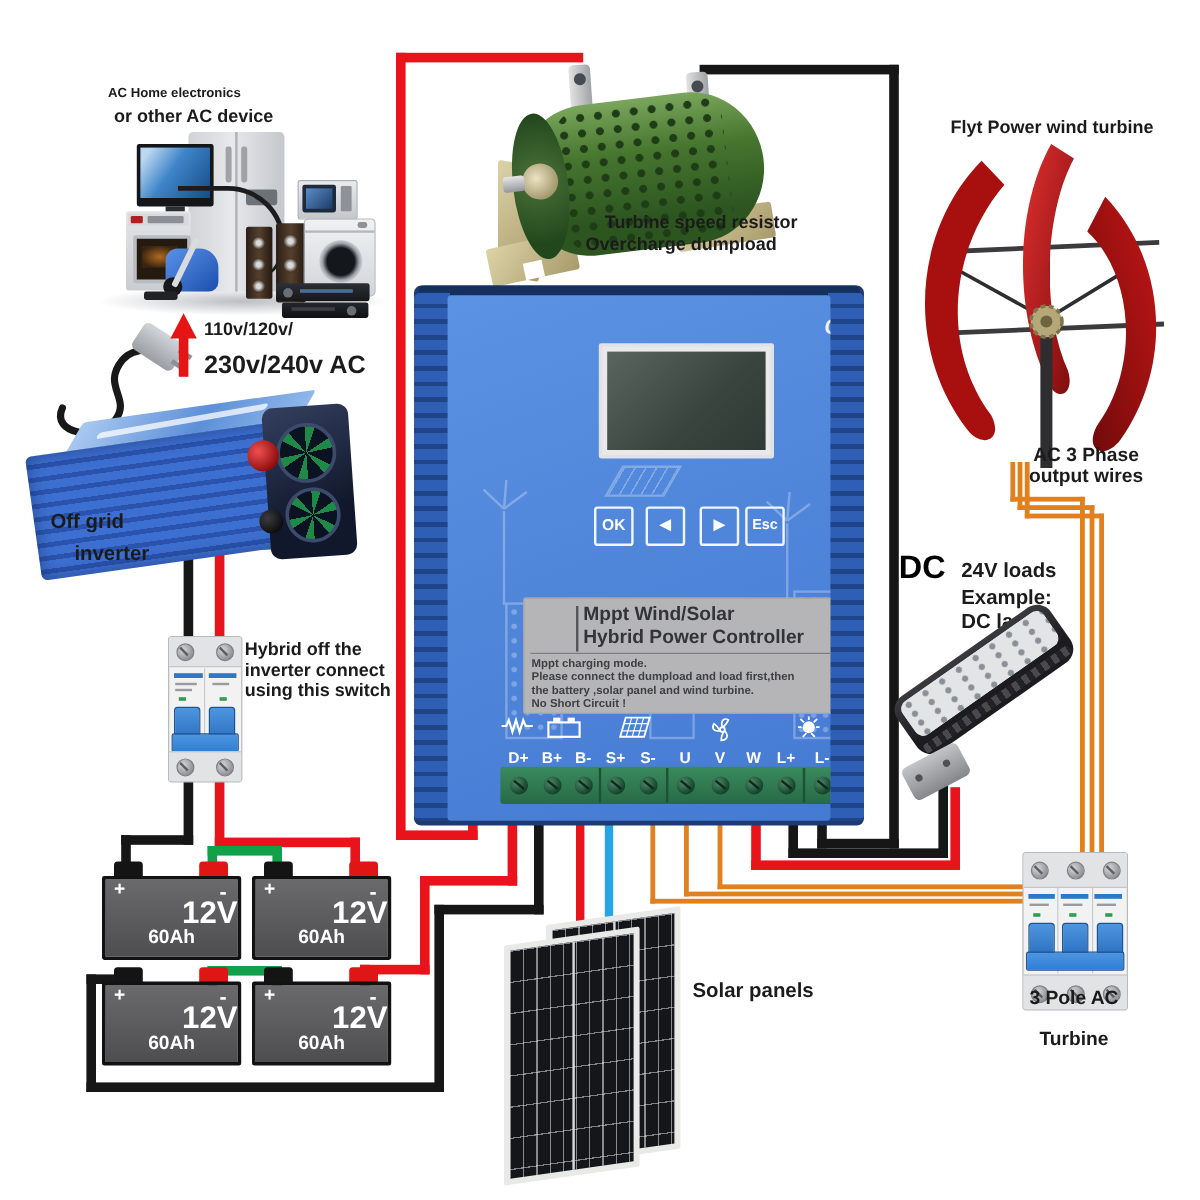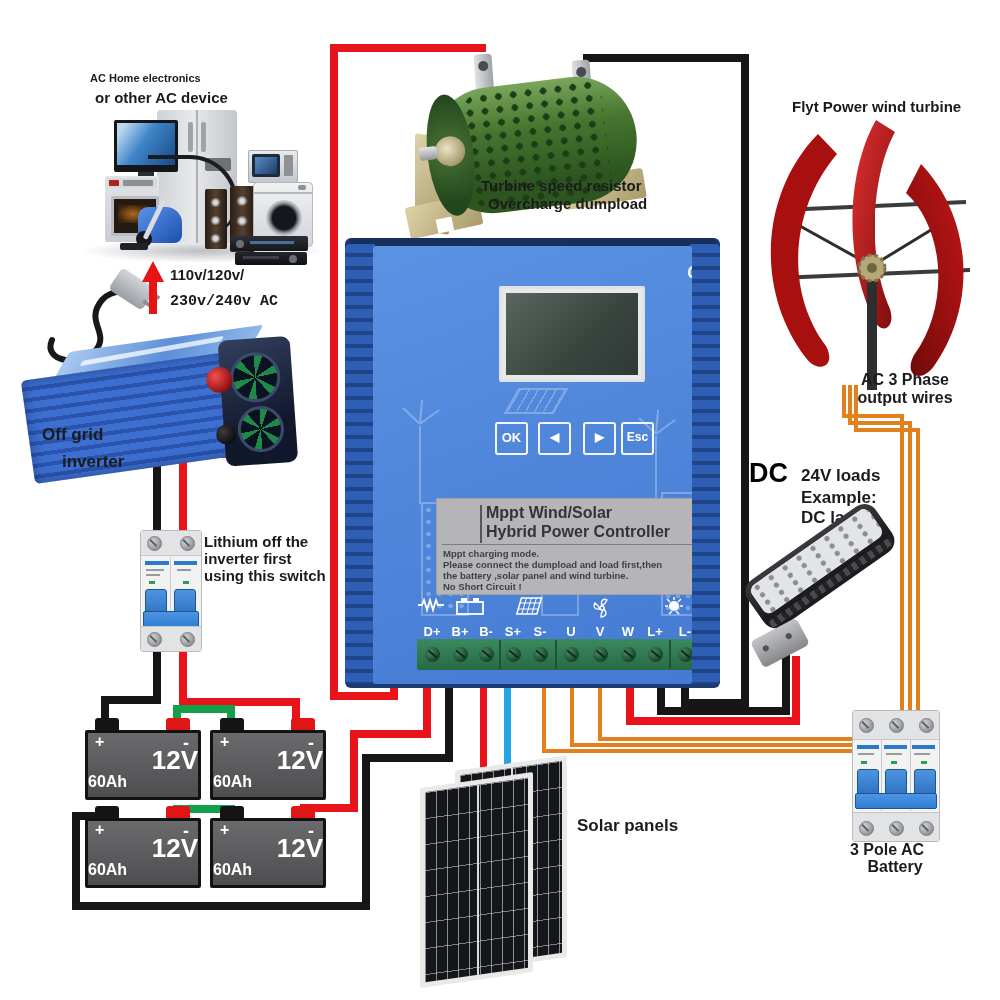--- a/index.html
+++ b/index.html
@@ -41,21 +41,21 @@
   .screw{position:absolute;top:401px;width:15px;height:15px;border-radius:50%;
      background:radial-gradient(circle at 35% 35%,#4d8a68,#14432c 70%);}
   .screw:after{content:"";position:absolute;left:2px;top:6px;width:11px;height:2px;
      background:#0d2b1c;transform:rotate(40deg);}
   .gdiv{position:absolute;top:394px;width:2px;height:29px;background:#1c5236;}
   .ticon{position:absolute;top:350px;}
   
   .batt{position:absolute;width:110px;height:64px;background:linear-gradient(180deg,#6a6a6c,#4e4e50);
      border:3px solid #121212;border-radius:2px;color:#fff;}
   .batt .v{position:absolute;left:0;right:0;top:12px;text-align:right;font-size:26px;font-weight:bold;}
-  .batt .ah{position:absolute;left:0;right:0;top:40px;text-align:left;font-size:16px;font-weight:bold;}
+  .batt .ah{position:absolute;left:0;right:0;top:40px;text-align:center;font-size:16px;font-weight:bold;}
   .batt .p{position:absolute;left:7px;top:0px;font-size:16px;font-weight:bold;}
   .batt .m{position:absolute;right:9px;top:0px;font-size:18px;font-weight:bold;}
   .cap{position:absolute;width:24px;height:14px;border-radius:3px 3px 0 0;}
   .capk{background:#141414;}
   .capr{background:#e01515;}
   
   .brk{position:absolute;background:#f2f2f3;border:1px solid #b9babd;border-radius:3px;}
   .brk .plate{position:absolute;left:0;right:0;height:24px;background:#e2e3e5;}
   .bscrew{position:absolute;width:13px;height:13px;border-radius:50%;
      background:radial-gradient(circle at 35% 35%,#d6d7d9,#8d8f93 75%);border:1px solid #7e8084;}
@@ -215,21 +215,21 @@
   <svg class="abs" style="left:38px;top:262px;" width="110" height="105" viewBox="0 0 110 105">
     <path d="M14,78 C4,100 44,106 58,88 C72,70 46,60 64,38 C74,26 92,32 96,22" fill="none" stroke="#181818" stroke-width="6" stroke-linecap="round"></path>
   </svg>
   <div class="abs" style="left:112px;top:276px;width:40px;height:26px;background:linear-gradient(180deg,#d2d5d9,#9a9da2);border-radius:5px;transform:rotate(33deg);">
     <div class="abs" style="left:36px;top:4px;width:12px;height:4px;background:#8c8f94;"></div>
     <div class="abs" style="left:36px;top:15px;width:12px;height:4px;background:#8c8f94;"></div>
   </div>
   <div class="abs" style="left:142px;top:261px;width:0;height:0;border-left:11px solid transparent;border-right:11px solid transparent;border-bottom:21px solid #e61414;"></div>
   <div class="abs" style="left:149px;top:280px;width:8px;height:34px;background:#e61414;"></div>
   <div class="lbl" style="left:170px;top:266px;font-size:15px;">110v/120v/</div>
-  <div class="lbl" style="left:170px;top:293px;font-size:15px;font-family:Liberation Mono, monospace;">230v/240v AC</div>
+  <div class="lbl" style="left:170px;top:293px;font-size:21px;">230v/240v AC</div>
 
   <div class="abs" style="left:28px;top:338px;width:265px;height:170px;transform:rotate(-8deg);">
     <div class="abs" style="left:42px;top:2px;width:196px;height:26px;background:linear-gradient(90deg,#a8c8f0,#5d8fd8 55%,#8fb8ea);transform:skewX(-38deg);border-radius:3px;">
       <div class="abs" style="left:20px;top:8px;width:140px;height:5px;background:rgba(255,255,255,.75);border-radius:3px;transform:rotate(-2deg);"></div>
     </div>
     <div class="abs" style="left:0px;top:24px;width:210px;height:104px;border-radius:5px;background:repeating-linear-gradient(180deg,#3d6fd0 0 7px,#2a53ae 7px 11px);box-shadow:inset 0 0 14px rgba(0,0,30,.35);"></div>
     <div class="abs" style="left:196px;top:14px;width:72px;height:126px;background:linear-gradient(160deg,#333f5e,#11182c 70%);border-radius:9px;transform:rotate(4deg);">
       <div class="abs" style="left:10px;top:14px;width:44px;height:44px;border-radius:50%;border:3px solid #3c4a6c;background:repeating-conic-gradient(#1f8a48 0 22deg,#0b1322 22deg 60deg);"></div>
       <div class="abs" style="left:14px;top:68px;width:40px;height:40px;border-radius:50%;border:3px solid #3c4a6c;background:repeating-conic-gradient(#1f8a48 0 22deg,#0b1322 22deg 60deg);"></div>
       <div class="abs" style="left:-14px;top:26px;width:26px;height:26px;border-radius:50%;background:radial-gradient(circle at 35% 35%,#f05050,#8c0c0c 75%);"></div>
@@ -251,22 +251,22 @@
     <div class="gdot" style="left:8px;top:50px;"></div>
     <div class="gdot" style="left:42px;top:50px;"></div>
     <div class="abs" style="left:29px;top:26px;width:1px;height:70px;background:#c9cacd;"></div>
     <div class="toggle" style="left:4px;top:58px;"></div>
     <div class="toggle" style="left:33px;top:58px;"></div>
     <div class="tbar" style="left:2px;top:80px;width:54px;"></div>
     <div class="plate" style="bottom:0;border-top:1px solid #c5c6c9;"></div>
     <div class="bscrew" style="left:6px;top:101px;"></div>
     <div class="bscrew" style="left:39px;top:101px;"></div>
   </div>
-  <div class="lbl" style="left:204px;top:533px;font-size:15px;">Lithium off the</div>
-  <div class="lbl" style="left:204px;top:550px;font-size:15px;">inverter first</div>
+  <div class="lbl" style="left:204px;top:533px;font-size:15px;">Hybrid off the</div>
+  <div class="lbl" style="left:204px;top:550px;font-size:15px;">inverter connect</div>
   <div class="lbl" style="left:204px;top:567px;font-size:15px;">using this switch</div>
 
   <div class="cap capk" style="left:95px;top:718px;"></div>
   <div class="cap capr" style="left:166px;top:718px;"></div>
   <div class="cap capk" style="left:220px;top:718px;"></div>
   <div class="cap capr" style="left:291px;top:718px;"></div>
   <div class="cap capk" style="left:95px;top:806px;"></div>
   <div class="cap capr" style="left:166px;top:806px;"></div>
   <div class="cap capk" style="left:220px;top:806px;"></div>
   <div class="cap capr" style="left:291px;top:806px;"></div>
@@ -309,21 +309,21 @@
       <div class="abs" style="left:4px;top:7px;width:10px;height:10px;border-radius:50%;background:#474b52;"></div>
     </div>
     <div class="abs" style="left:26px;top:34px;width:206px;height:126px;transform:rotate(-7deg);background:linear-gradient(180deg,#7aa65c,#47762f 35%,#2c5520 80%);border-radius:60px/63px;">
       <div class="abs" style="left:36px;top:4px;width:140px;height:118px;background-image:radial-gradient(circle,#1e3d16 3px,transparent 3.6px);background-size:15px 13px;border-radius:20px;"></div>
       <div class="abs" style="left:-4px;top:2px;width:46px;height:122px;border-radius:50%;background:radial-gradient(circle at 45% 45%,#4a7238,#23471c 75%);">
         <div class="abs" style="left:8px;top:42px;width:30px;height:30px;border-radius:50%;background:radial-gradient(circle at 40% 40%,#ece5c4,#9a8f62 80%);"></div>
         <div class="abs" style="left:-8px;top:50px;width:18px;height:13px;background:linear-gradient(180deg,#e6e6e6,#94979b);border-radius:3px;"></div>
       </div>
     </div>
   </div>
-  <div class="lbl" style="left:481px;top:177px;font-size:15px;">Turbine speed resistor</div>
+  <div class="lbl" style="left:504px;top:177px;font-size:15px;">Turbine speed resistor</div>
   <div class="lbl" style="left:488px;top:195px;font-size:15px;">Overcharge dumpload</div>
 
   <div class="lbl" style="left:792px;top:98px;font-size:15px;">Flyt Power wind turbine</div>
   <svg class="abs" style="left:748px;top:118px;" width="250" height="272" viewBox="0 0 250 272">
     <defs>
       <linearGradient id="rg1" x1="0" y1="0" x2="1" y2="1">
         <stop offset="0" stop-color="#e03030"></stop>
           <stop offset="1" stop-color="#7d0c0c"></stop>
       </linearGradient>
       <linearGradient id="rg2" x1="1" y1="0" x2="0" y2="1">
@@ -380,22 +380,22 @@
     <div class="abs" style="left:57px;top:28px;width:1px;height:72px;background:#c9cacd;"></div>
     <div class="toggle" style="left:4px;top:58px;"></div>
     <div class="toggle" style="left:32px;top:58px;"></div>
     <div class="toggle" style="left:61px;top:58px;"></div>
     <div class="tbar" style="left:2px;top:82px;width:80px;"></div>
     <div class="plate" style="bottom:0;height:28px;border-top:1px solid #c5c6c9;"></div>
     <div class="bscrew" style="left:6px;top:110px;"></div>
     <div class="bscrew" style="left:36px;top:110px;"></div>
     <div class="bscrew" style="left:66px;top:110px;"></div>
   </div>
-  <div class="lbl" style="left:850px;top:841px;width:90px;font-size:16px;">3 Pole AC</div>
-  <div class="lbl" style="left:850px;top:858px;width:90px;text-align:center;font-size:16px;">Battery</div>
+  <div class="lbl" style="left:850px;top:824px;width:90px;text-align:center;font-size:16px;">3 Pole AC</div>
+  <div class="lbl" style="left:850px;top:858px;width:90px;text-align:center;font-size:16px;">Turbine</div>
 
   <div class="panel" style="left:455px;top:763px;width:102px;height:192px;transform:skewY(-8deg);">
     <div class="cells"></div>
       <div class="mid"></div>
   </div>
   <div class="panel" style="left:420px;top:780px;width:103px;height:190px;transform:skewY(-8deg);">
     <div class="cells"></div>
       <div class="mid"></div>
   </div>
   <div class="lbl" style="left:577px;top:816px;font-size:17px;">Solar panels</div>

